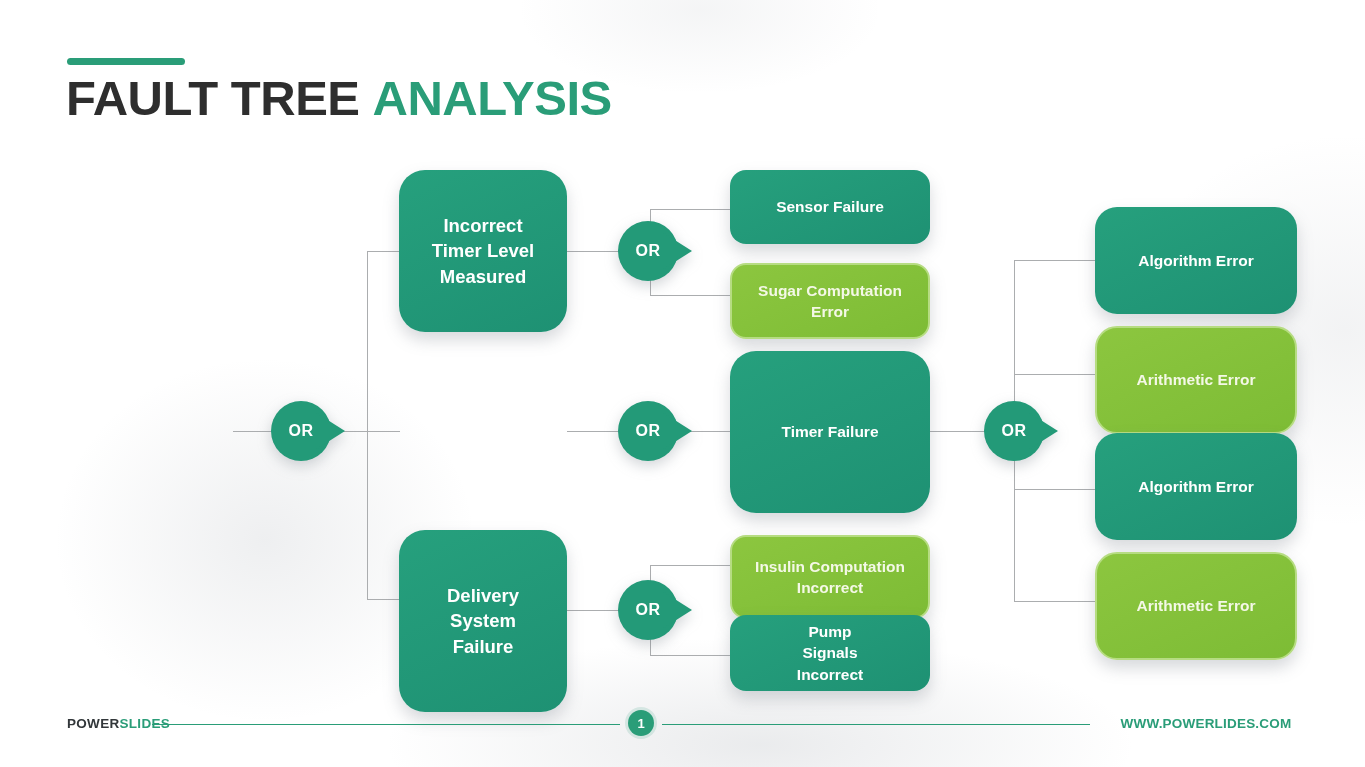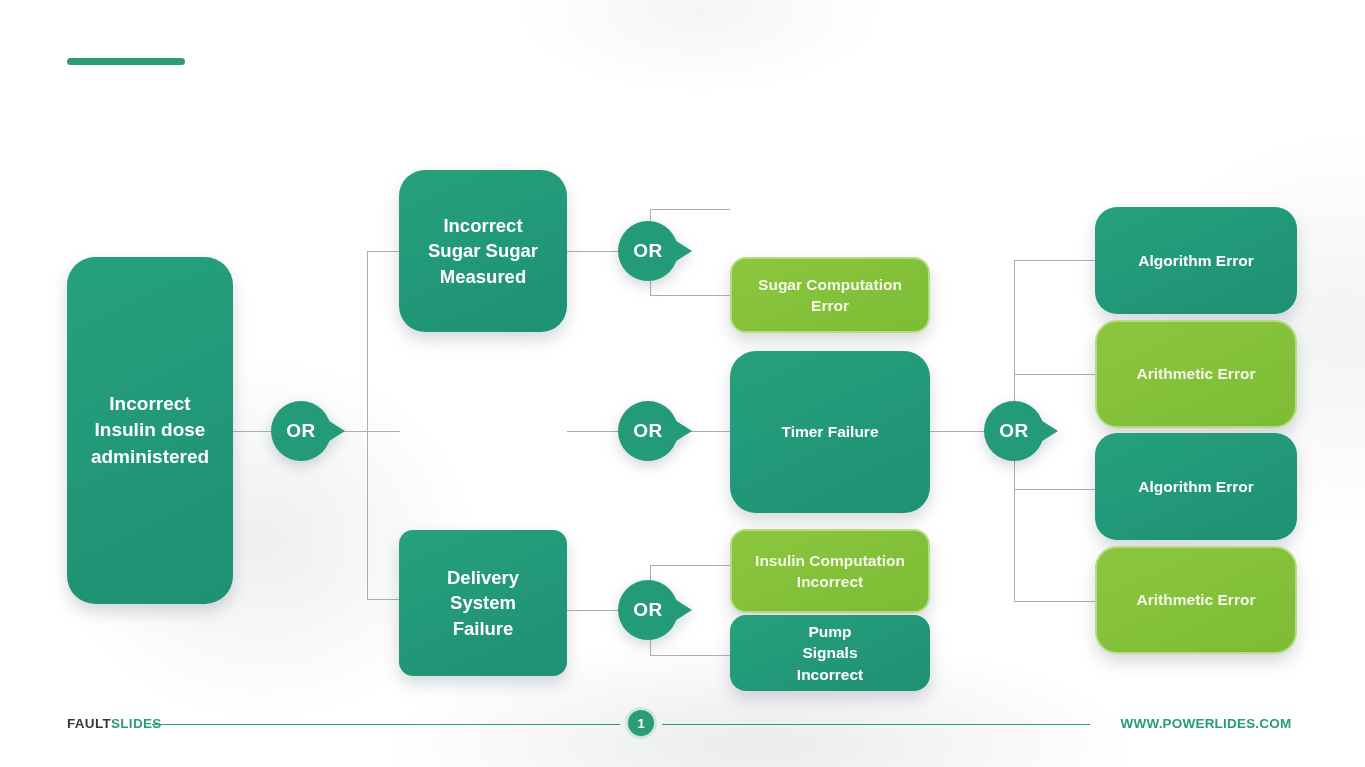--- a/index.html
+++ b/index.html
@@ -25,48 +25,51 @@
 
   
   .cline { position:absolute; background:var(--line,#ABADAF); }
 
   
   .gate { position:absolute; width:76px; height:62px; }
   .gate svg { position:absolute; left:0; top:0; overflow:visible;
     filter:drop-shadow(0 5px 7px rgba(110,120,130,0.30)); }
   .gate .or { position:absolute; left:0; top:0; width:60px; height:62px;
     display:flex; align-items:center; justify-content:center;
-    color:#fff; font-weight:700; font-size:19px; letter-spacing:0.5px; }
+    color:#fff; font-weight:700; font-size:16px; letter-spacing:0.5px; }
 
   
   .node { position:absolute; display:flex; align-items:center; justify-content:center;
     text-align:center; color:#fff; font-weight:700; line-height:1.38;
     box-shadow:0 8px 16px rgba(110,120,130,0.28); }
   .node.teal  { background:linear-gradient(155deg, var(--teal,#26A07D) 0%, var(--teal-deep,#1E9173) 100%); }
   .node.green { background:linear-gradient(155deg, var(--green,#8CC63F) 0%, var(--green-deep,#7DBC35) 100%);
-    color:var(--green-text,#F4F8E6); border:2px solid var(--green-border,#B6DC82); }
+    color:var(--green-text,#F4F8E6); border:2px solid var(--green-border,#B6DC82);margin-top:6px; }
   .f-lg { font-size:19px; }  .f-md { font-size:18.5px; }  .f-sm { font-size:15.5px; }
 
   
   .brand { position:absolute; left:67px; top:716px; font-size:13.5px; font-weight:800; letter-spacing:0.3px; white-space:nowrap; }
   .brand .primary { color:#32373A; }
   .brand .accent  { color:var(--accent,#2A9D78); }
   .rule { position:absolute; height:1px; background:var(--accent,#2A9D78); top:724px; }
   .page-badge { position:absolute; left:628px; top:710px; width:26px; height:26px; border-radius:50%;
     background:var(--accent,#2A9D78); color:#fff; display:flex; align-items:center; justify-content:center;
     font-size:13px; font-weight:700; box-shadow:0 0 0 3px rgba(42,157,120,0.15); }
   .website { position:absolute; left:1090px; top:716px; width:232px; text-align:center;
     font-size:13.5px; font-weight:800; letter-spacing:0.2px; color:var(--accent,#2A9D78); white-space:nowrap; }
 </style>
 </head>
 <body>
 
 <div class="canvas">
 
   <div class="accent-bar"></div>
+  <div class="title">
+    <span class="primary">FAULT TREE</span><span class="accent">ANALYSIS</span>
+  </div>
 
   <div class="cline" style="left:233px; top:431px; width:45px; height:1px;"></div>
   <div class="cline" style="left:333px; top:431px; width:67px; height:1px;"></div>
   <div class="cline" style="left:367px; top:251px; width:33px; height:1px;"></div>
   <div class="cline" style="left:367px; top:599px; width:33px; height:1px;"></div>
   <div class="cline" style="left:367px; top:251px; width:1px; height:349px;"></div>
   <div class="cline" style="left:567px; top:251px; width:53px; height:1px;"></div>
   <div class="cline" style="left:567px; top:431px; width:53px; height:1px;"></div>
   <div class="cline" style="left:567px; top:610px; width:53px; height:1px;"></div>
   <div class="cline" style="left:676px; top:431px; width:54px; height:1px;"></div>
@@ -122,31 +125,31 @@
   <div class="gate" style="left:984px; top:400px;">
     <svg width="76" height="62" viewBox="0 0 76 62">
         <g fill="#239A78">
           <circle cx="30" cy="31" r="30"></circle>
           <path d="M44 12 L74 31 L44 50 Z"></path>
         </g>
       </svg>
     <span class="or">OR</span>
   </div>
 
-  <div class="node teal f-lg" style="left:67px; top:257px; width:166px; height:347px; border-radius:28px; padding:0 24px;">
-    <span>Incorrect Insulin dose administered</span>
-  </div>
 
   <div class="node teal f-md" style="left:399px; top:170px; width:168px; height:162px; border-radius:26px; padding:0 20px;">
-    <span>Incorrect Sugar Sugar Measured</span>
+    <span>Incorrect Timer Level Measured</span>
   </div>
-  <div class="node teal f-md" style="left:399px; top:530px; width:168px; height:146px; border-radius:14px; padding:10px 28px;">
+  <div class="node teal f-md" style="left:399px; top:530px; width:168px; height:182px; border-radius:26px; padding:10px 28px;">
     <span>Delivery System Failure</span>
   </div>
 
+  <div class="node teal f-sm" style="left:730px; top:170px; width:200px; height:74px; border-radius:16px; padding:0 22px;">
+    <span>Sensor Failure</span>
+  </div>
   <div class="node green f-sm" style="left:730px; top:257px; width:200px; height:76px; border-radius:16px; padding:0 22px;">
     <span>Sugar Computation Error</span>
   </div>
   <div class="node teal f-sm" style="left:730px; top:351px; width:200px; height:162px; border-radius:26px; padding:0 22px;">
     <span>Timer Failure</span>
   </div>
   <div class="node green f-sm" style="left:730px; top:529px; width:200px; height:84px; border-radius:16px; padding:0 22px;">
     <span>Insulin Computation Incorrect</span>
   </div>
   <div class="node teal f-sm" style="left:730px; top:615px; width:200px; height:76px; border-radius:16px; padding:0 62px;">
@@ -160,21 +163,21 @@
     <span>Arithmetic Error</span>
   </div>
   <div class="node teal f-sm" style="left:1095px; top:433px; width:202px; height:107px; border-radius:22px; padding:0 22px;">
     <span>Algorithm Error</span>
   </div>
   <div class="node green f-sm" style="left:1095px; top:546px; width:202px; height:108px; border-radius:22px; padding:0 22px;">
     <span>Arithmetic Error</span>
   </div>
 
   <div class="brand">
-    <span class="primary">FAULT</span><span class="accent">SLIDES</span>
+    <span class="primary">POWER</span><span class="accent">SLIDES</span>
   </div>
   <div class="rule" style="left:152px; width:468px;"></div>
   <div class="page-badge">
     <span>1</span>
   </div>
   <div class="rule" style="left:662px; width:428px;"></div>
   <div class="website">WWW.POWERLIDES.COM</div>
 
 </div>
 

